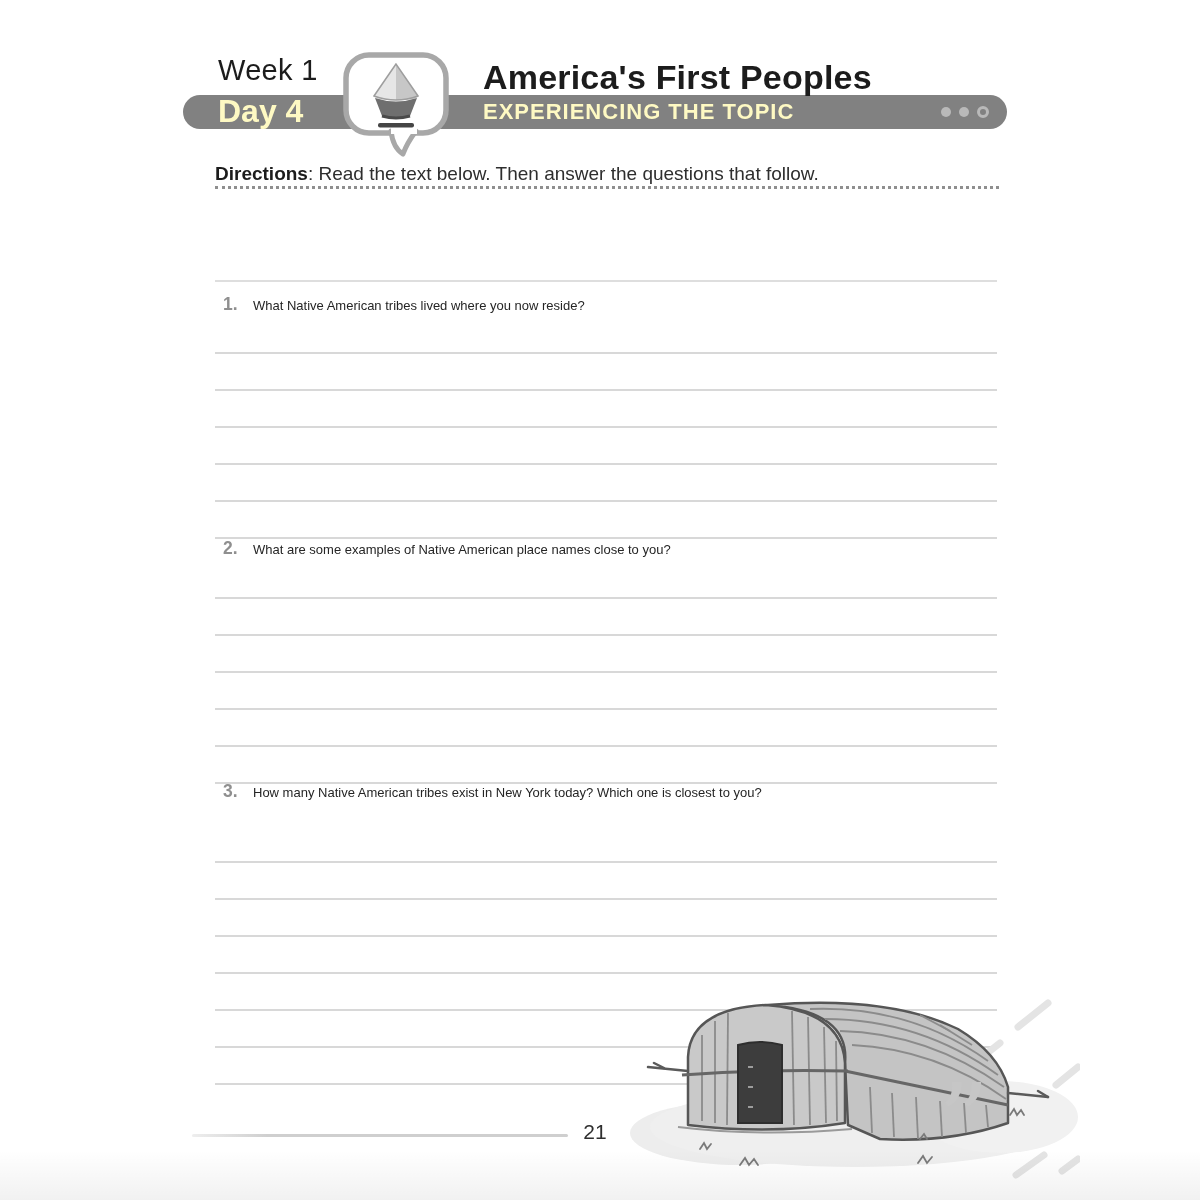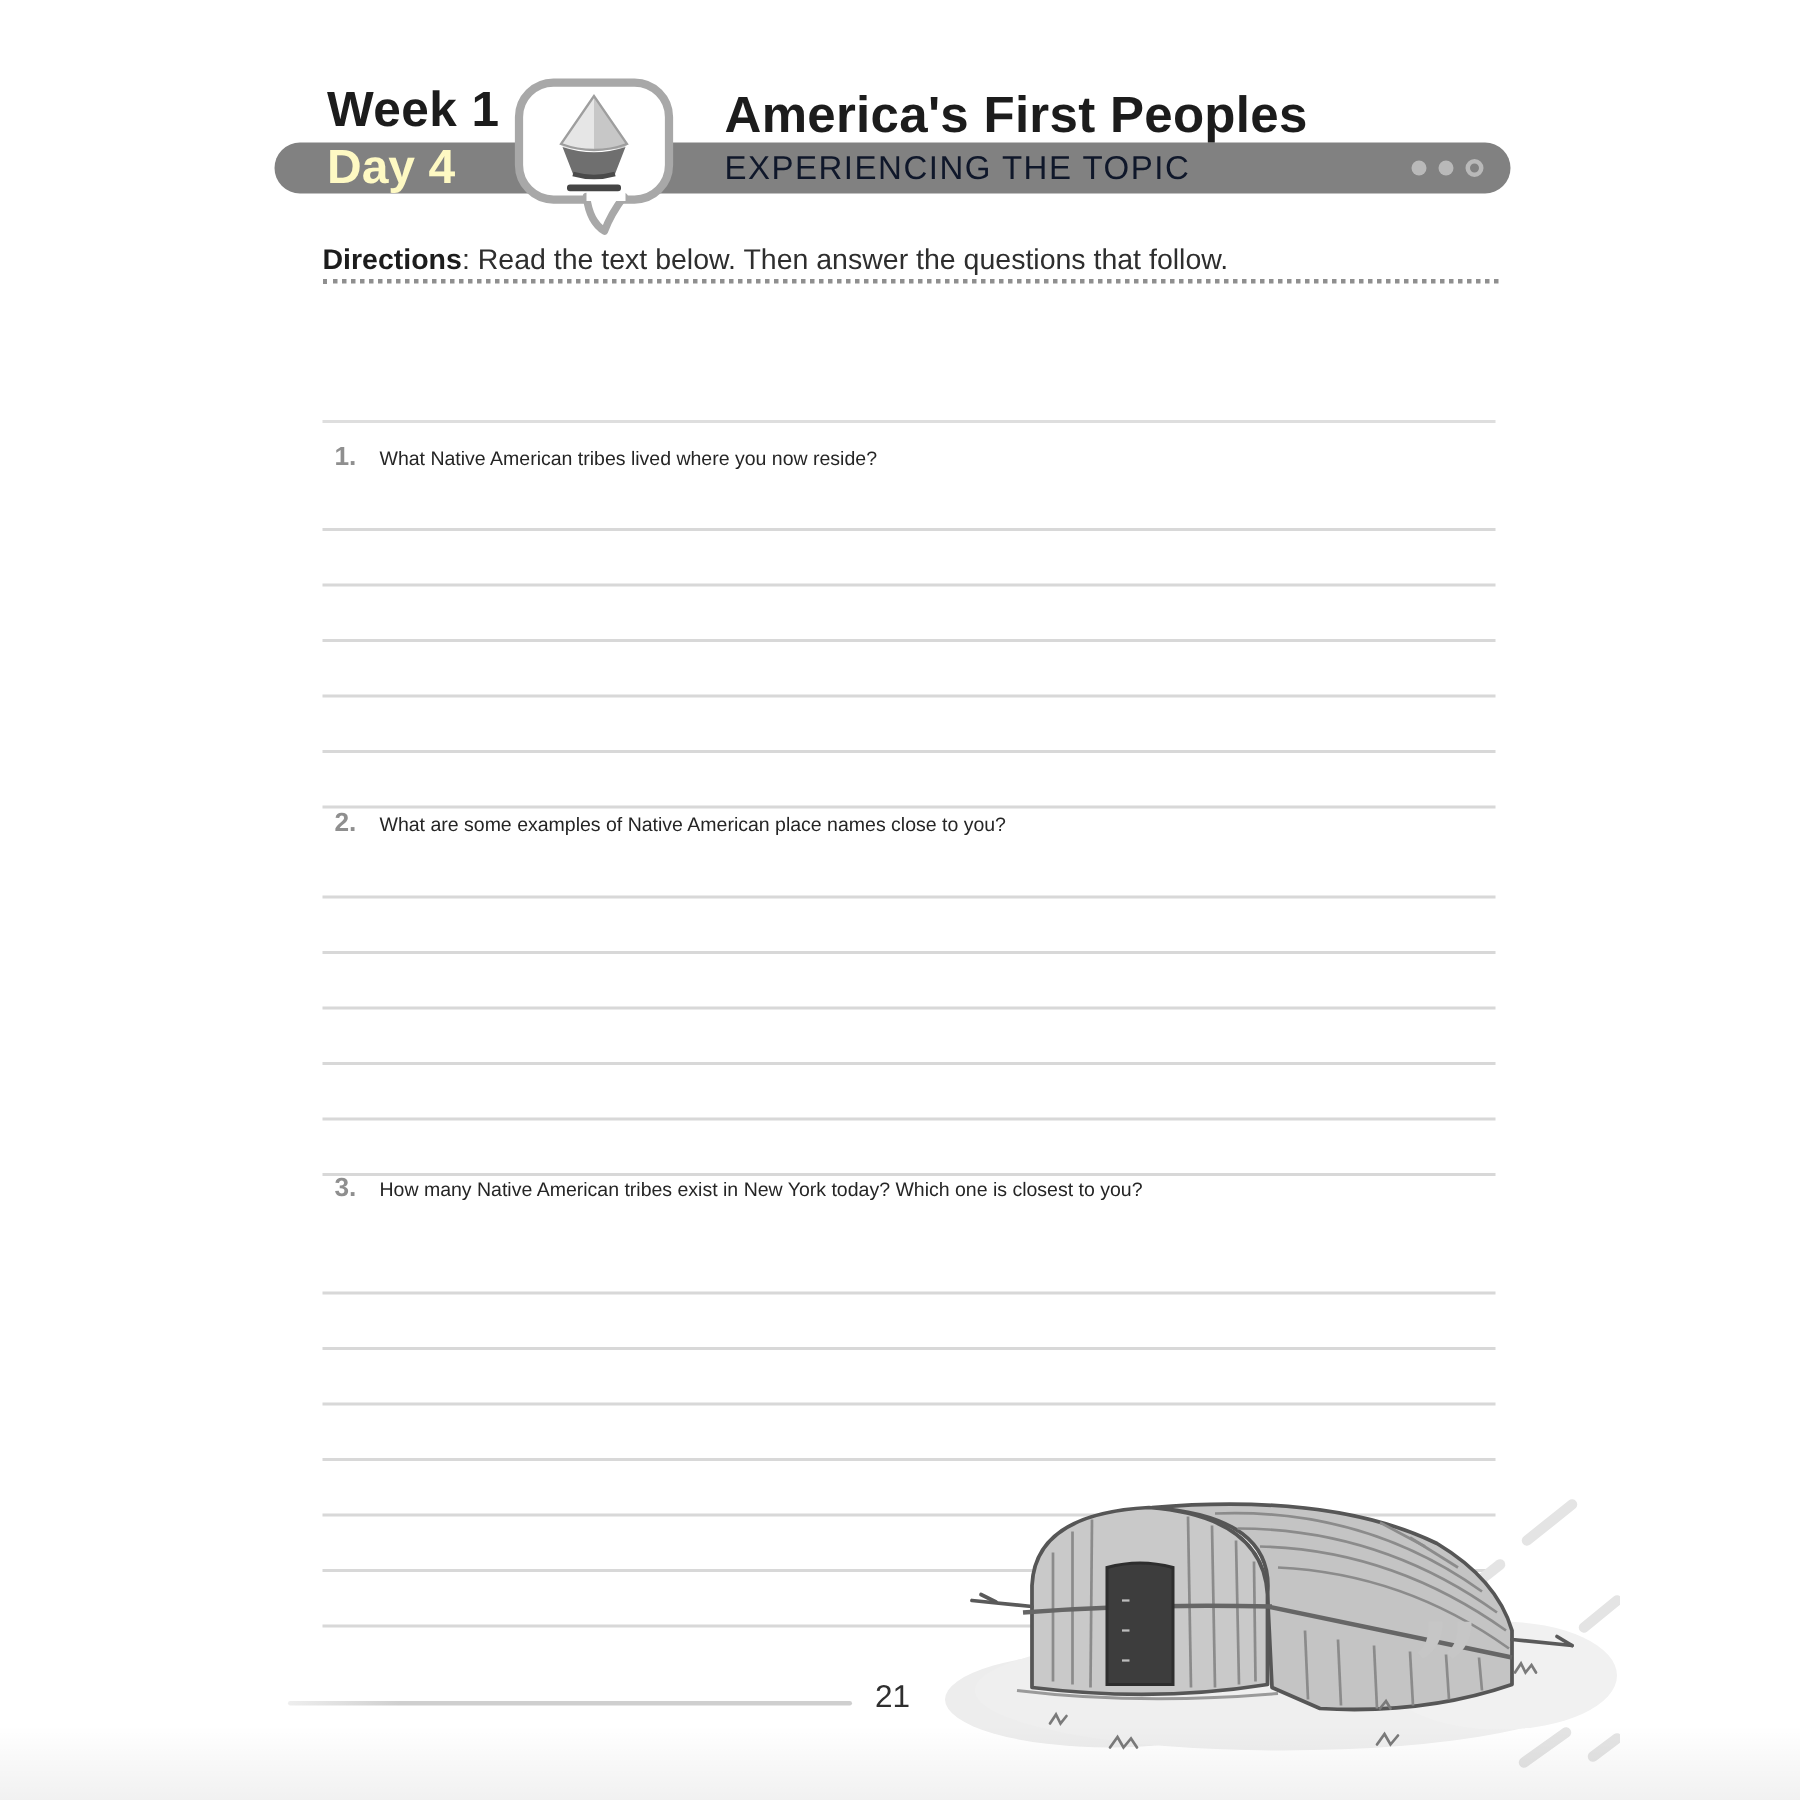--- a/index.html
+++ b/index.html
@@ -2,34 +2,34 @@
 <html><head>
 <meta charset="utf-8">
 <style>
   html,body{margin:0;padding:0;background:#fff;}
   #page{
     position:relative;width:1200px;height:1200px;background:#ffffff;
     font-family:"Liberation Sans",sans-serif;color:#2e2e2e;overflow:hidden;
   }
   
   .week-label{
-    position:absolute;left:218px;top:54px;font-size:33px;font-weight:700;
+    position:absolute;left:218px;top:54px;font-size:29px;font-weight:400;
     color:#1c1c1c;letter-spacing:.3px;
   }
   .header-bar{
     position:absolute;left:183px;top:95px;width:824px;height:34px;
     background:#818181;border-radius:17px;
   }
   .day-label{
     position:absolute;left:35px;top:0;height:34px;line-height:33px;
     font-size:32px;font-weight:800;color:#fef9c3;
   }
   .subtitle{
     position:absolute;left:300px;top:0;height:34px;line-height:34px;
-    font-size:22px;font-weight:400;color:#0f172a;letter-spacing:1px;
+    font-size:22px;font-weight:700;color:#fef9c3;letter-spacing:1px;
   }
   .header-dots{
     position:absolute;right:18px;top:0;height:34px;display:flex;
     align-items:center;gap:8px;
   }
   .dot{width:10px;height:10px;border-radius:50%;background:#b9b9b9;}
   .dot.ring{background:transparent;border:3px solid #b9b9b9;width:6px;height:6px;}
   .main-title{
     position:absolute;left:483px;top:58px;font-size:34px;font-weight:800;
     color:#1c1c1c;letter-spacing:.2px;

